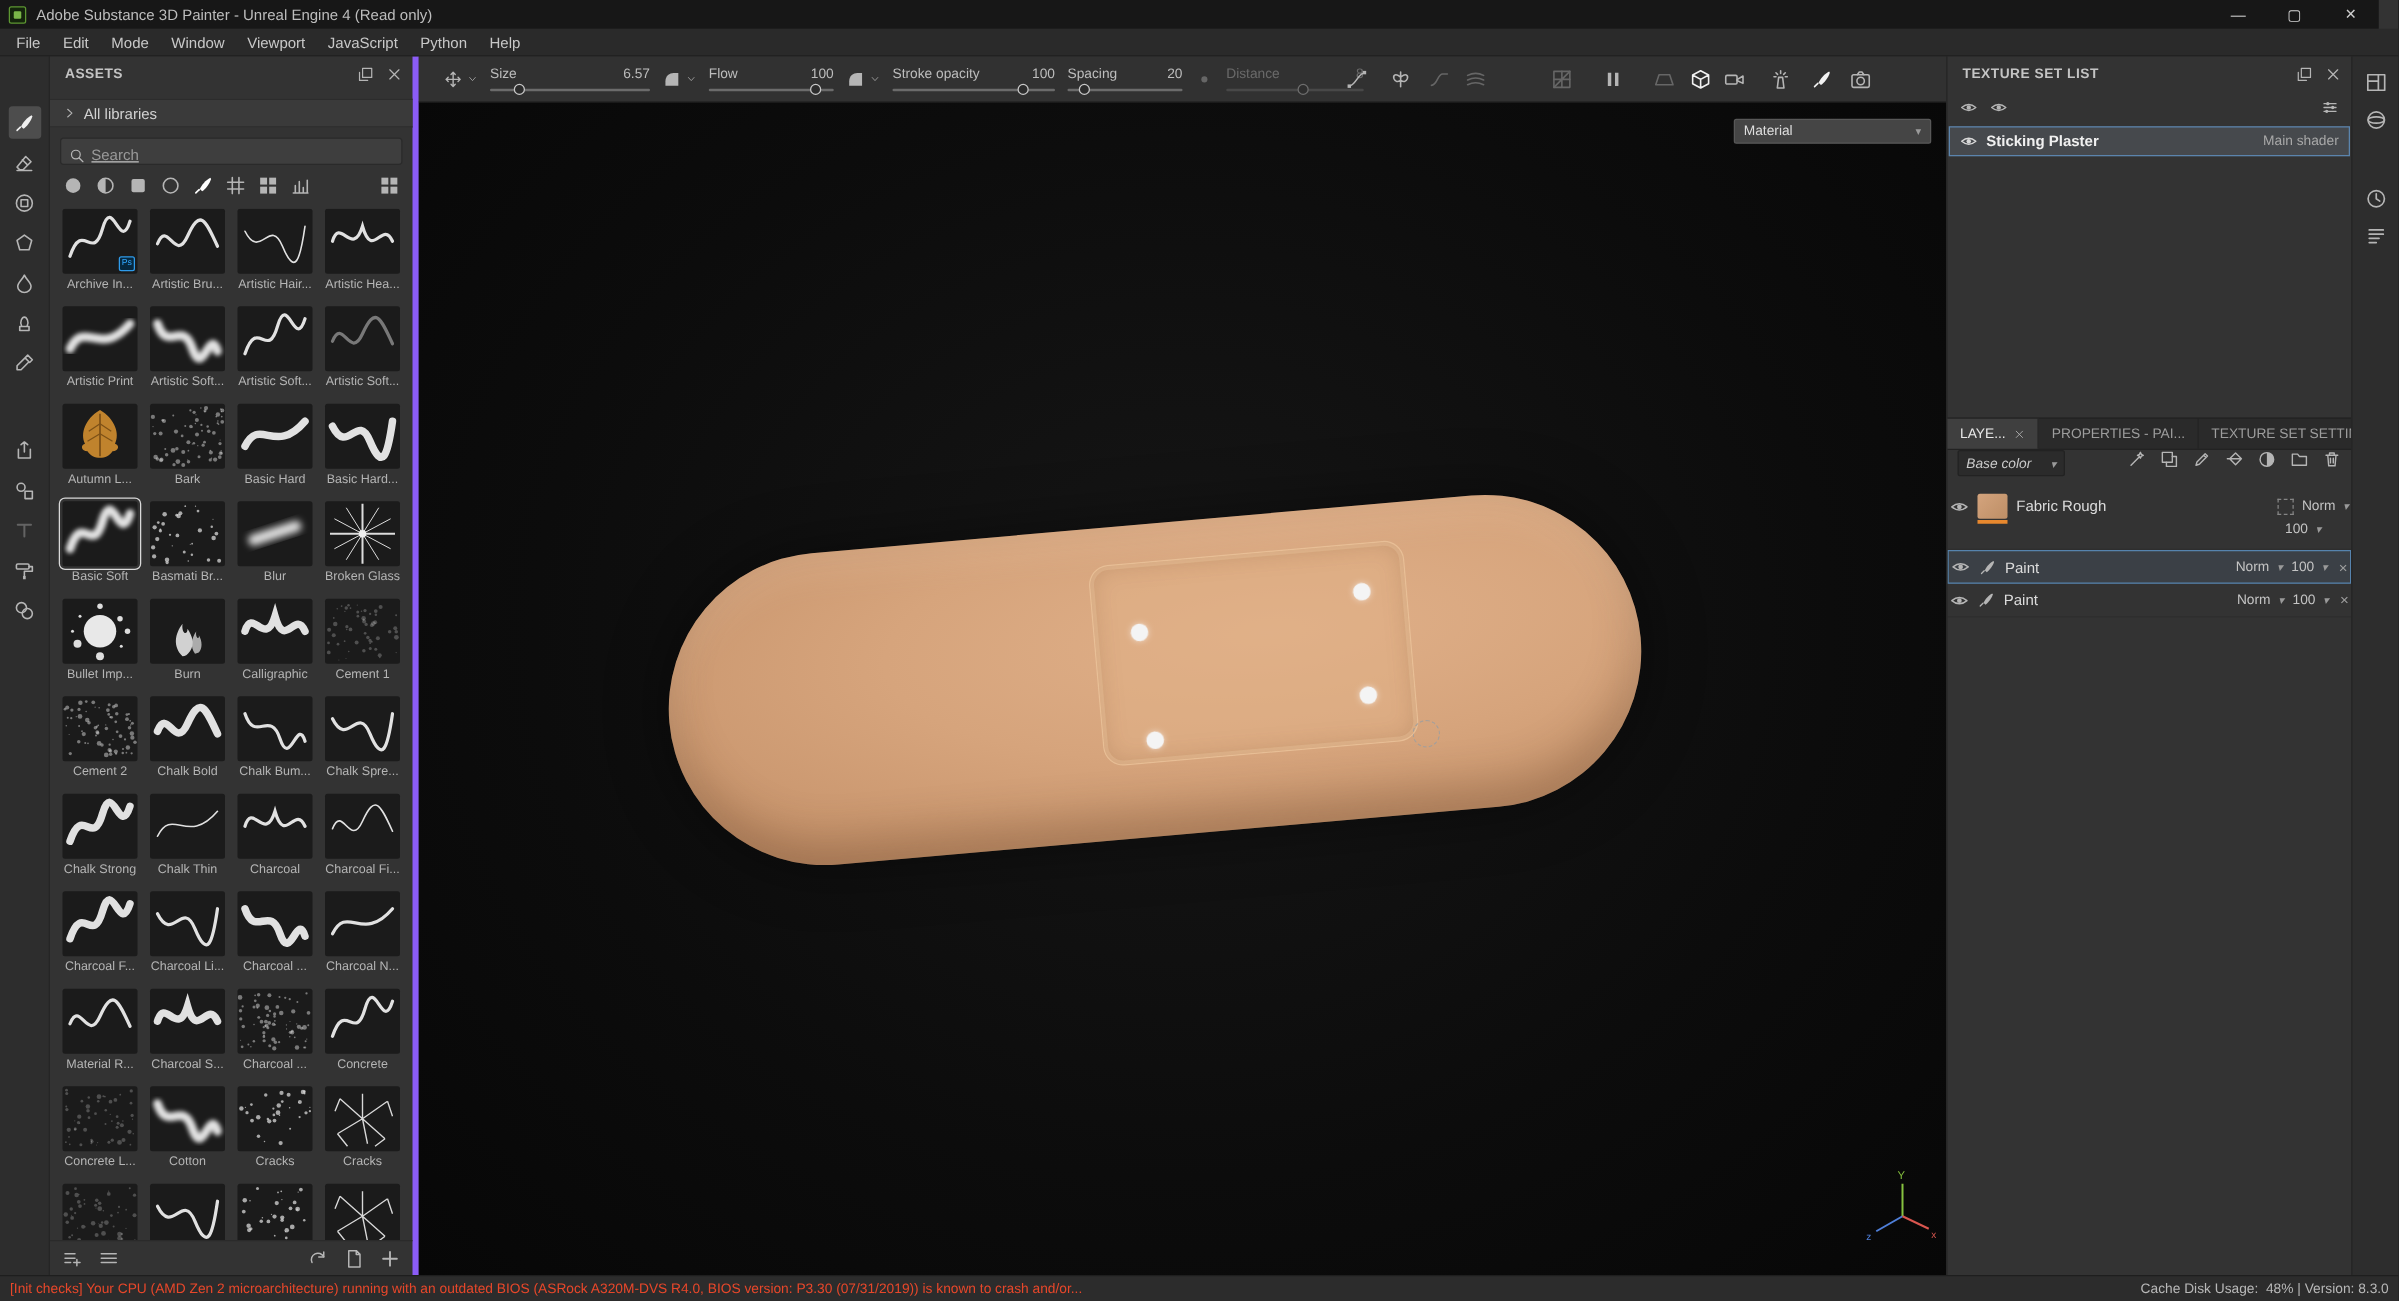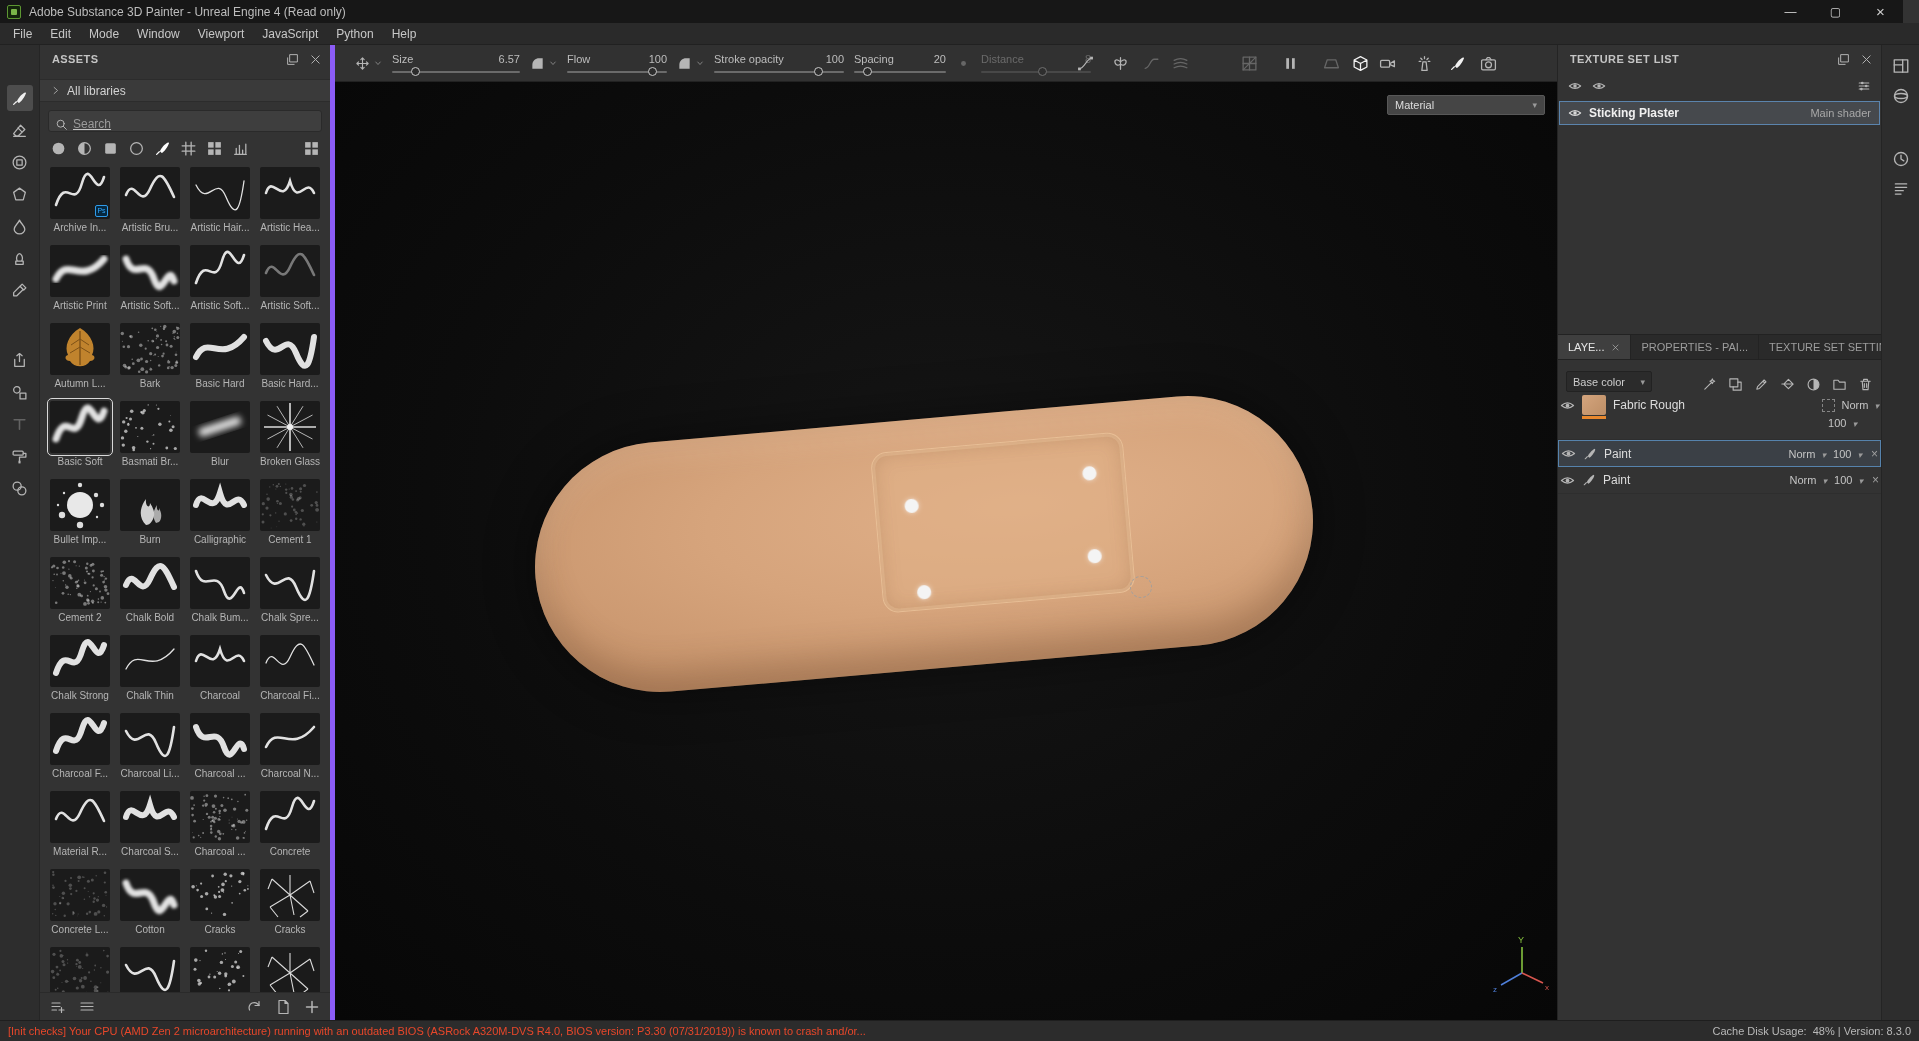--- a/index.html
+++ b/index.html
@@ -91,21 +91,21 @@
   .visrow .right { margin-left:auto; }
   .tsrow { height:24px; margin:2px 1px 0 1px; display:flex; align-items:center; gap:7px; padding:0 8px; background:#46494d; border:1px solid #5b84ad; }
   .tsrow .icn { width:14px; height:14px; color:#d8d8d8; }
   .tsname { color:#f0f0f0; font-weight:bold; font-size:12px; }
   .tsshader { margin-left:auto; color:#a8a8a8; font-size:11px; }
   .tslbody { height:209px; flex:0 0 auto; }
   .tabs { height:26px; background:#2a2a2a; display:flex; align-items:stretch; border-top:1px solid #222; border-bottom:1px solid #222; }
   .tab { display:flex; align-items:center; gap:7px; padding:0 10px; font-size:11px; color:#9d9d9d; border-right:1px solid #232323; white-space:nowrap; }
   .tab.active { background:#3f3f3f; color:#e8e8e8; }
   .tab .icn { width:9px; height:9px; }
-  .layertools { height:32px; display:flex; align-items:flex-end; padding:0 8px; gap:6px; }
+  .layertools { height:32px; display:flex; align-items:flex-start; padding:0 8px; gap:6px;font-style:italic; }
   .chansel { width:86px; height:21px; background:#2b2b2b; border:1px solid #222; border-radius:2px; display:flex; align-items:center; padding:0 6px; font-size:11px; color:#ccc; }
   .chansel .car { margin-left:auto; }
   .lt-icons { margin-left:auto; display:flex; gap:11px; }
   .lt-icons .icn { width:15px; height:15px; }
   .layerlist { flex:1; overflow:hidden; }
   .layer-row { border-bottom:1px solid #2e2e2e; padding:3px 2px; }
   .layer-row.fillrow { height:48px; }
   .layer-row.paintrow { height:27px; display:flex; align-items:center; gap:7px; }
   .layer-row.selected { border:1px solid #5683ad; background:#3b4046; }
   .lr-top { display:flex; align-items:center; gap:7px; }

